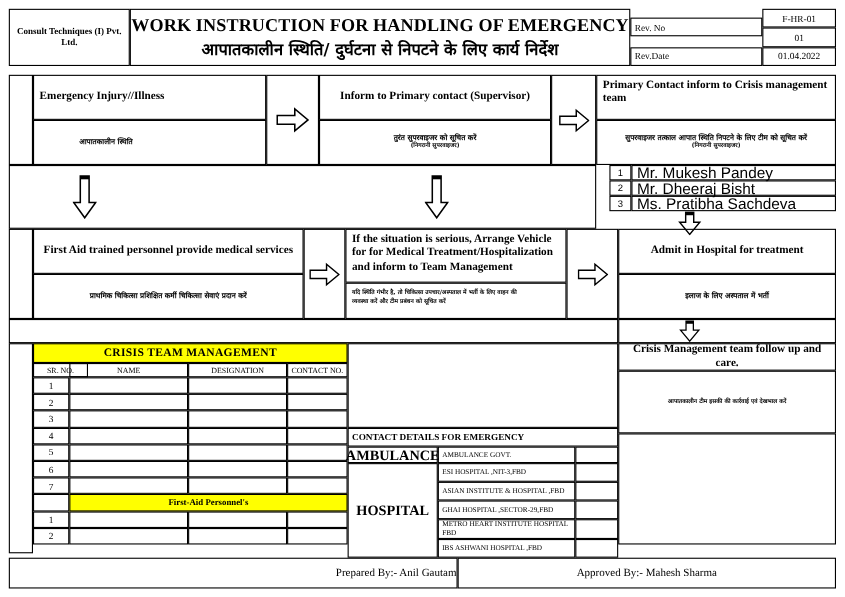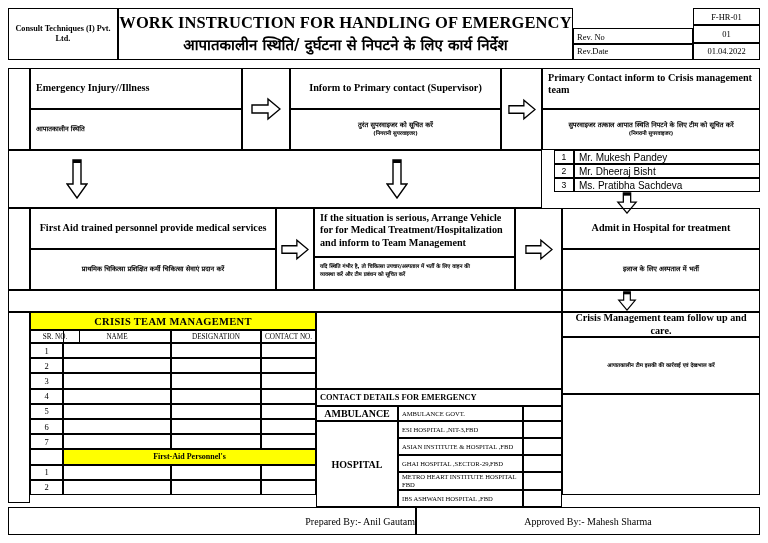--- a/index.html
+++ b/index.html
@@ -25,30 +25,30 @@
   .hdr-val{font-size:8.5px;}
 
   
   .flow-en{font-size:10.2px;font-weight:bold;line-height:1.22;padding:3px 5px;}
   .flow-hi{font-size:6.6px;font-weight:bold;line-height:1.35;padding:2px 5px;
            font-family:"DejaVu Sans", sans-serif;}
   .flow-hi.small{font-size:5.4px;}
 
   
   .nm-sr{font-size:8.6px;font-family:"Liberation Sans",sans-serif;}
-  .nm-tx{font-size:10px;font-family:"Liberation Sans",sans-serif;padding-left:4px;}
+  .nm-tx{font-size:14px;font-family:"Liberation Sans",sans-serif;padding-left:4px;}
 
   
   .yellow{background:#ffff00;}
   .tbl-title{font-size:10.5px;font-weight:bold;letter-spacing:.3px;}
   .tbl-hd{font-size:7.2px;font-weight:normal;}
   .tbl-sr{font-size:8.5px;}
   .fa-title{font-size:8px;font-weight:bold;}
   .cd-title{font-size:8.4px;font-weight:bold;padding-left:3px;}
-  .cd-cat{font-size:10px;font-weight:bold;text-align:right;}
+  .cd-cat{font-size:13px;font-weight:bold;text-align:right;}
   .cd-nm{font-size:6.6px;padding-left:3px;line-height:1.2;}
   .sign{font-size:10px;}
 
   svg{display:block;}
 </style>
 </head>
 <body>
 
 <div class="sheet">
 
@@ -63,21 +63,21 @@
       <div class="hdr-title-en">WORK INSTRUCTION FOR HANDLING OF EMERGENCY</div>
       <div class="hdr-title-hi">आपातकालीन स्थिति/ दुर्घटना से निपटने के लिए कार्य निर्देश</div>
     </div>
   </div>
 
   <div class="bx" style="left:685px;top:0px;width:67px;height:17.3px;">
     <div class="ctr" style="width:100%;height:100%;">
         <span class="hdr-val">F-HR-01</span>
       </div>
   </div>
-  <div class="bx" style="left:565px;top:20px;width:120px;height:17.3px;">
+  <div class="bx" style="left:565px;top:8px;width:120px;height:17.3px;">
     <div class="lft" style="width:100%;height:100%;">
         <span class="hdr-lbl">Rev. No</span>
       </div>
   </div>
   <div class="bx" style="left:685px;top:17.3px;width:67px;height:17.3px;">
     <div class="ctr" style="width:100%;height:100%;">
         <span class="hdr-val">01</span>
       </div>
   </div>
   <div class="bx" style="left:565px;top:34.6px;width:120px;height:17.4px;">
@@ -92,21 +92,21 @@
   </div>
 
   <div class="bx" style="left:0px;top:60px;width:22px;height:82px;"></div>
 
   <div class="bx" style="left:22px;top:60px;width:212px;height:41px;">
     <div class="lft" style="width:100%;height:100%;">
       <span class="flow-en">Emergency Injury//Illness</span>
     </div>
   </div>
   <div class="bx" style="left:22px;top:101px;width:212px;height:41px;">
-    <div class="lft" style="width:100%;height:100%;">
+    <div class="lft" style="width:100%;height:100%;padding-left:36px;">
       <span class="flow-hi">आपातकालीन स्थिति</span>
     </div>
   </div>
 
   <div class="bx ctr" style="left:234px;top:60px;width:48px;height:82px;">
     <span>
       <svg width="30" height="24" viewBox="0 0 30 24">
         <polygon points="1,8 17,8 17,2 29,12 17,22 17,16 1,16" fill="#ffffff" stroke="#000000" stroke-width="1.4" stroke-linejoin="miter"></polygon>
       </svg>
     </span>

